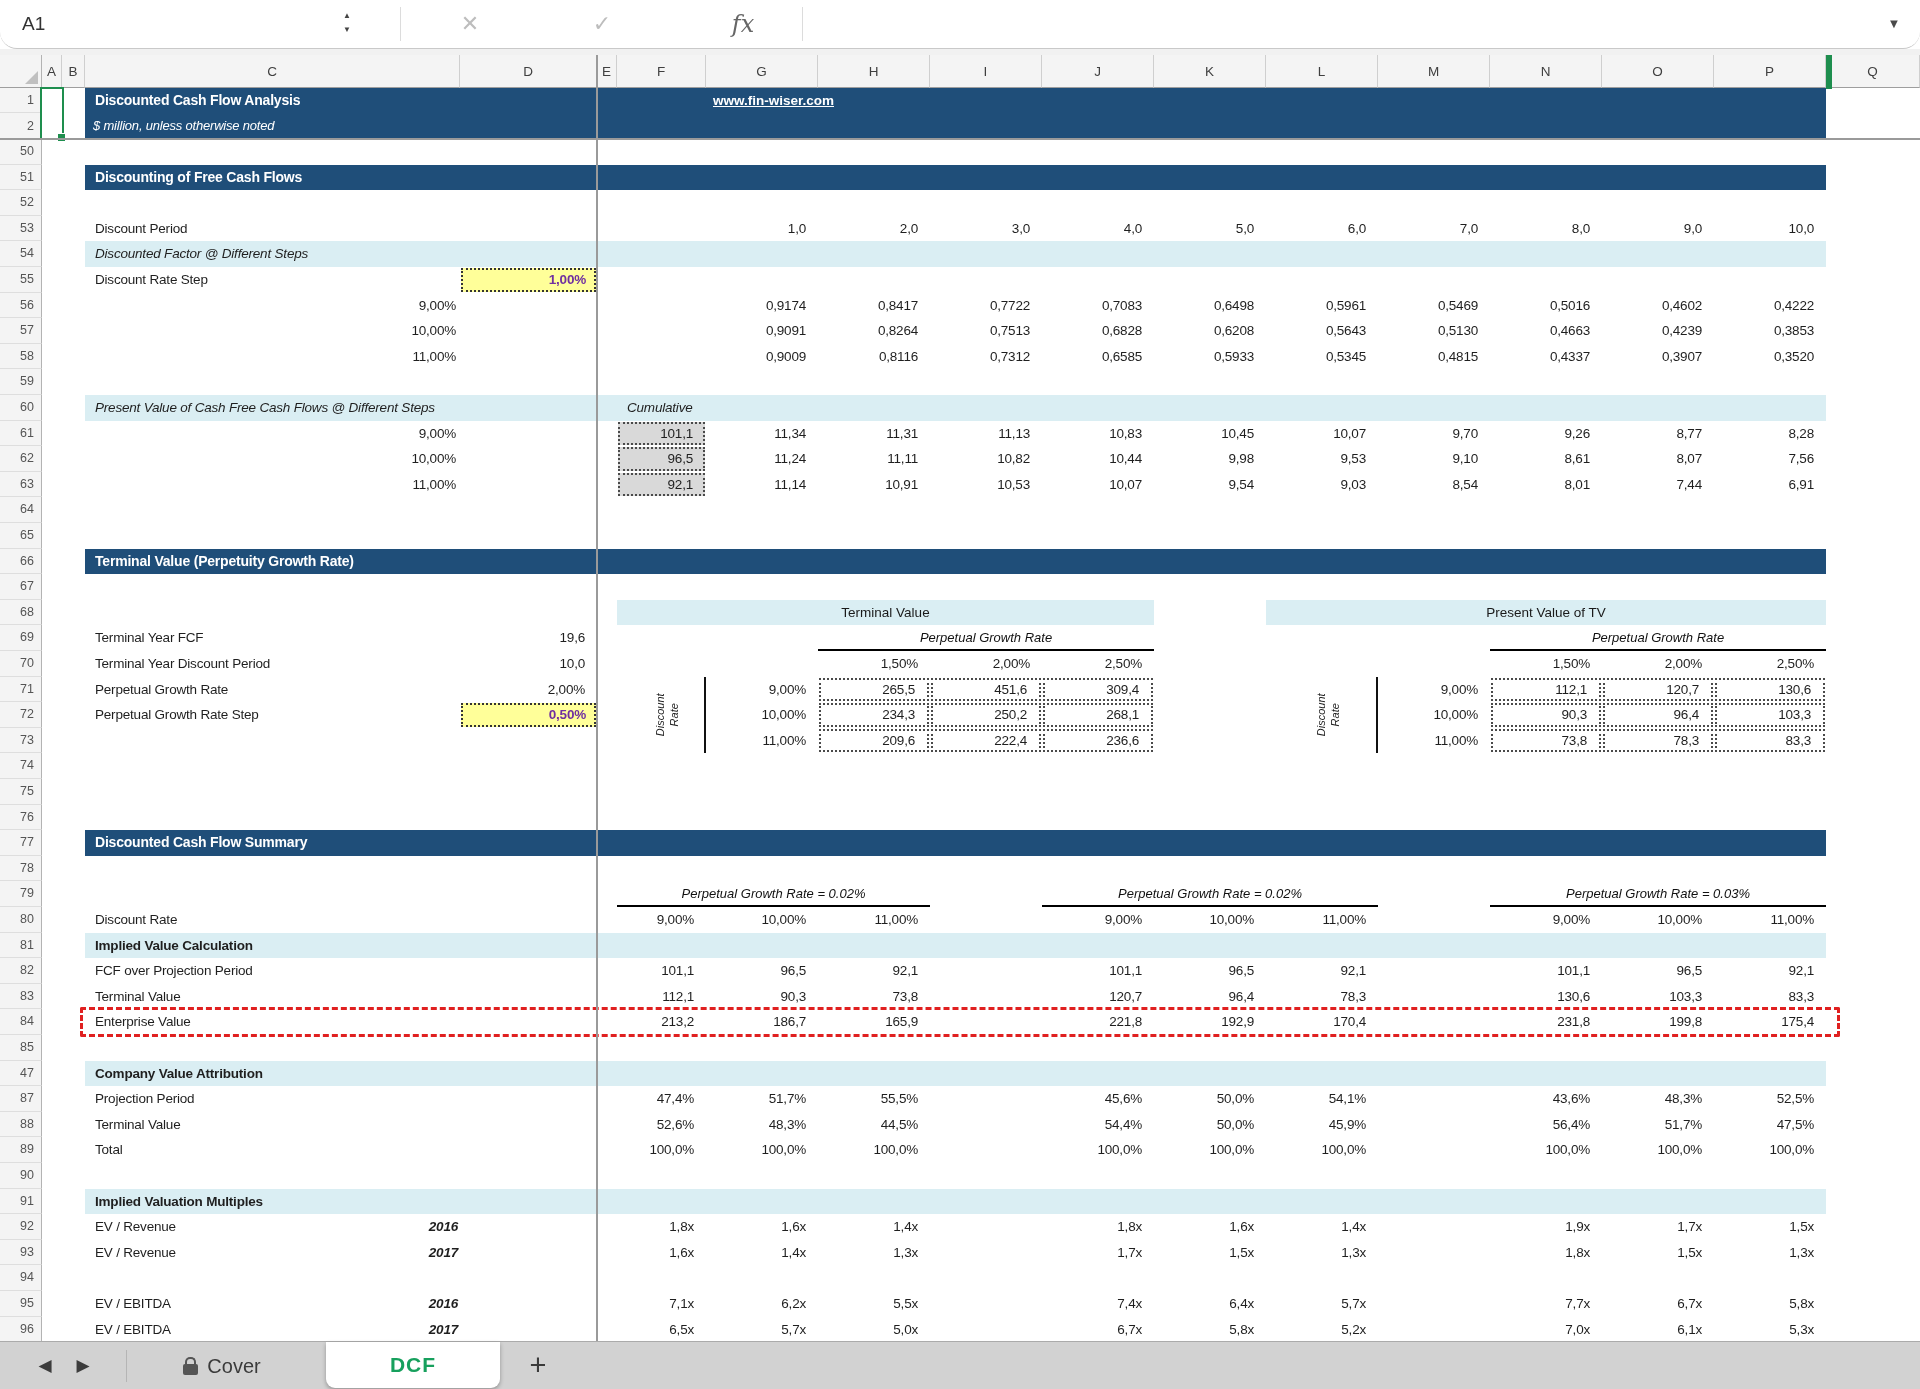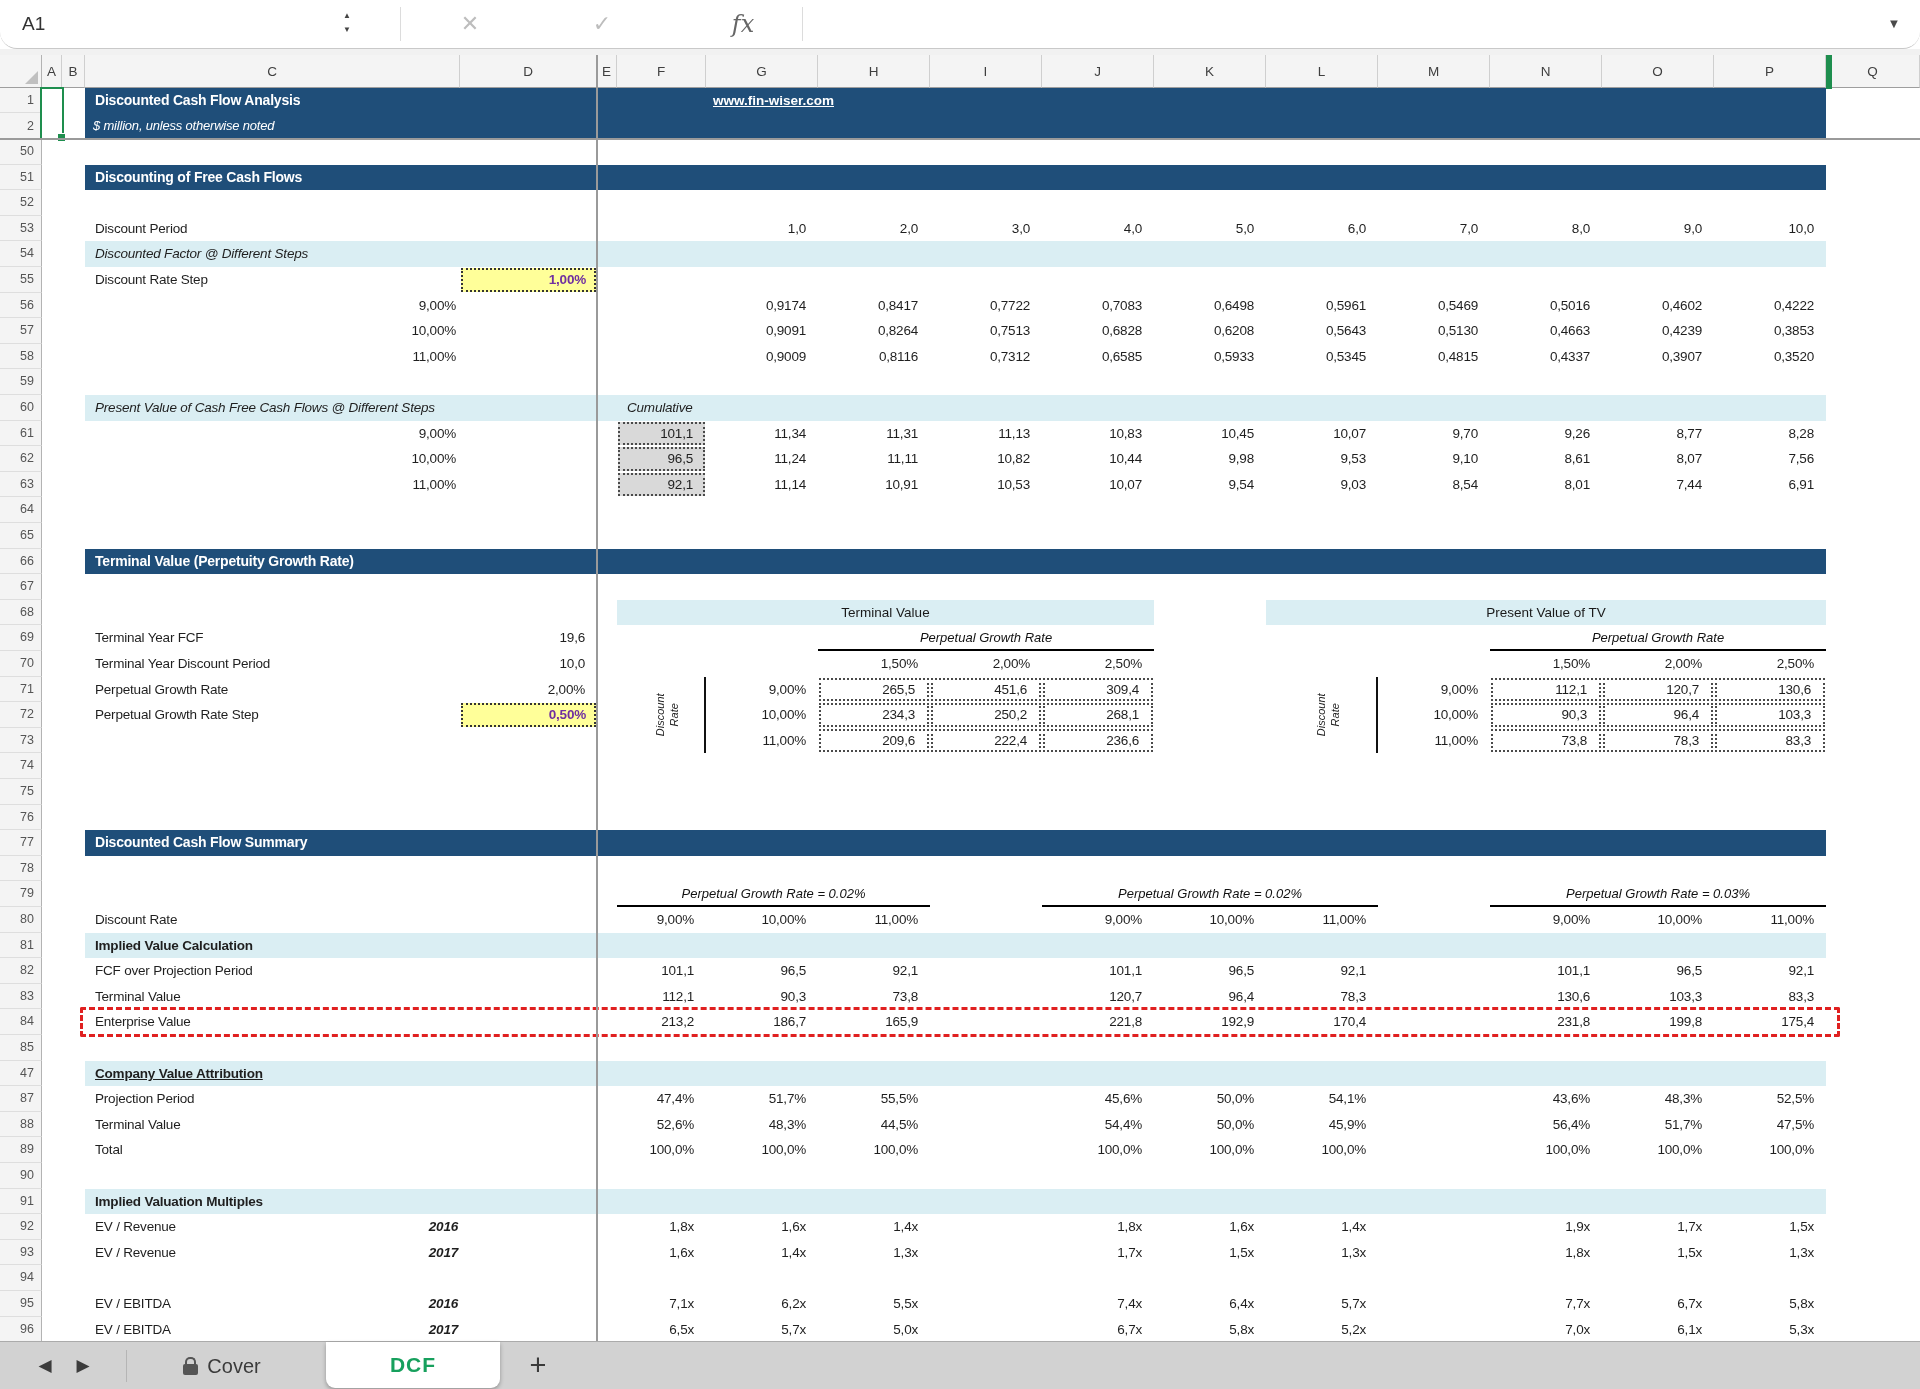--- a/index.html
+++ b/index.html
@@ -344,21 +344,21 @@
     <div class="cell t-num" style="left: 818px; top: 954.4px; width: 112px; height: 25.6px; position: absolute; line-height: 25.6px;">165,9</div>
     <div class="cell t-num" style="left: 1042px; top: 954.4px; width: 112px; height: 25.6px; position: absolute; line-height: 25.6px;">221,8</div>
     <div class="cell t-num" style="left: 1154px; top: 954.4px; width: 112px; height: 25.6px; position: absolute; line-height: 25.6px;">192,9</div>
     <div class="cell t-num" style="left: 1266px; top: 954.4px; width: 112px; height: 25.6px; position: absolute; line-height: 25.6px;">170,4</div>
     <div class="cell t-num" style="left: 1490px; top: 954.4px; width: 112px; height: 25.6px; position: absolute; line-height: 25.6px;">231,8</div>
     <div class="cell t-num" style="left: 1602px; top: 954.4px; width: 112px; height: 25.6px; position: absolute; line-height: 25.6px;">199,8</div>
     <div class="cell t-num" style="left: 1714px; top: 954.4px; width: 112px; height: 25.6px; position: absolute; line-height: 25.6px;">175,4</div>
     <div class="rowhdr" style="left: 0px; top: 980px; width: 42px; height: 25.6px; position: absolute; line-height: 25.6px;">85</div>
     <div class="rowhdr" style="left: 0px; top: 1005.6px; width: 42px; height: 25.6px; position: absolute; line-height: 25.6px;">47</div>
     <div class="span s-band" style="left: 85px; top: 1005.6px; width: 1741px; height: 25.6px; position: absolute; line-height: 25.6px;"></div>
-    <div class="cell t-labb" style="left: 85px; top: 1005.6px; width: 375px; height: 26px; position: absolute; line-height: 25.6px; text-decoration: underline;">Company Value Attribution</div>
+    <div class="cell t-labb" style="left: 85px; top: 1005.6px; width: 375px; height: 26px; position: absolute; line-height: 25.6px;">Company Value Attribution</div>
     <div class="rowhdr" style="left: 0px; top: 1031.2px; width: 42px; height: 25.6px; position: absolute; line-height: 25.6px;">87</div>
     <div class="cell t-lab" style="left: 85px; top: 1031.2px; width: 375px; height: 25.6px; position: absolute; line-height: 25.6px;">Projection Period</div>
     <div class="cell t-num" style="left: 617px; top: 1031.2px; width: 89px; height: 25.6px; position: absolute; line-height: 25.6px;">47,4%</div>
     <div class="cell t-num" style="left: 706px; top: 1031.2px; width: 112px; height: 25.6px; position: absolute; line-height: 25.6px;">51,7%</div>
     <div class="cell t-num" style="left: 818px; top: 1031.2px; width: 112px; height: 25.6px; position: absolute; line-height: 25.6px;">55,5%</div>
     <div class="cell t-num" style="left: 1042px; top: 1031.2px; width: 112px; height: 25.6px; position: absolute; line-height: 25.6px;">45,6%</div>
     <div class="cell t-num" style="left: 1154px; top: 1031.2px; width: 112px; height: 25.6px; position: absolute; line-height: 25.6px;">50,0%</div>
     <div class="cell t-num" style="left: 1266px; top: 1031.2px; width: 112px; height: 25.6px; position: absolute; line-height: 25.6px;">54,1%</div>
     <div class="cell t-num" style="left: 1490px; top: 1031.2px; width: 112px; height: 25.6px; position: absolute; line-height: 25.6px;">43,6%</div>
     <div class="cell t-num" style="left: 1602px; top: 1031.2px; width: 112px; height: 25.6px; position: absolute; line-height: 25.6px;">48,3%</div>

